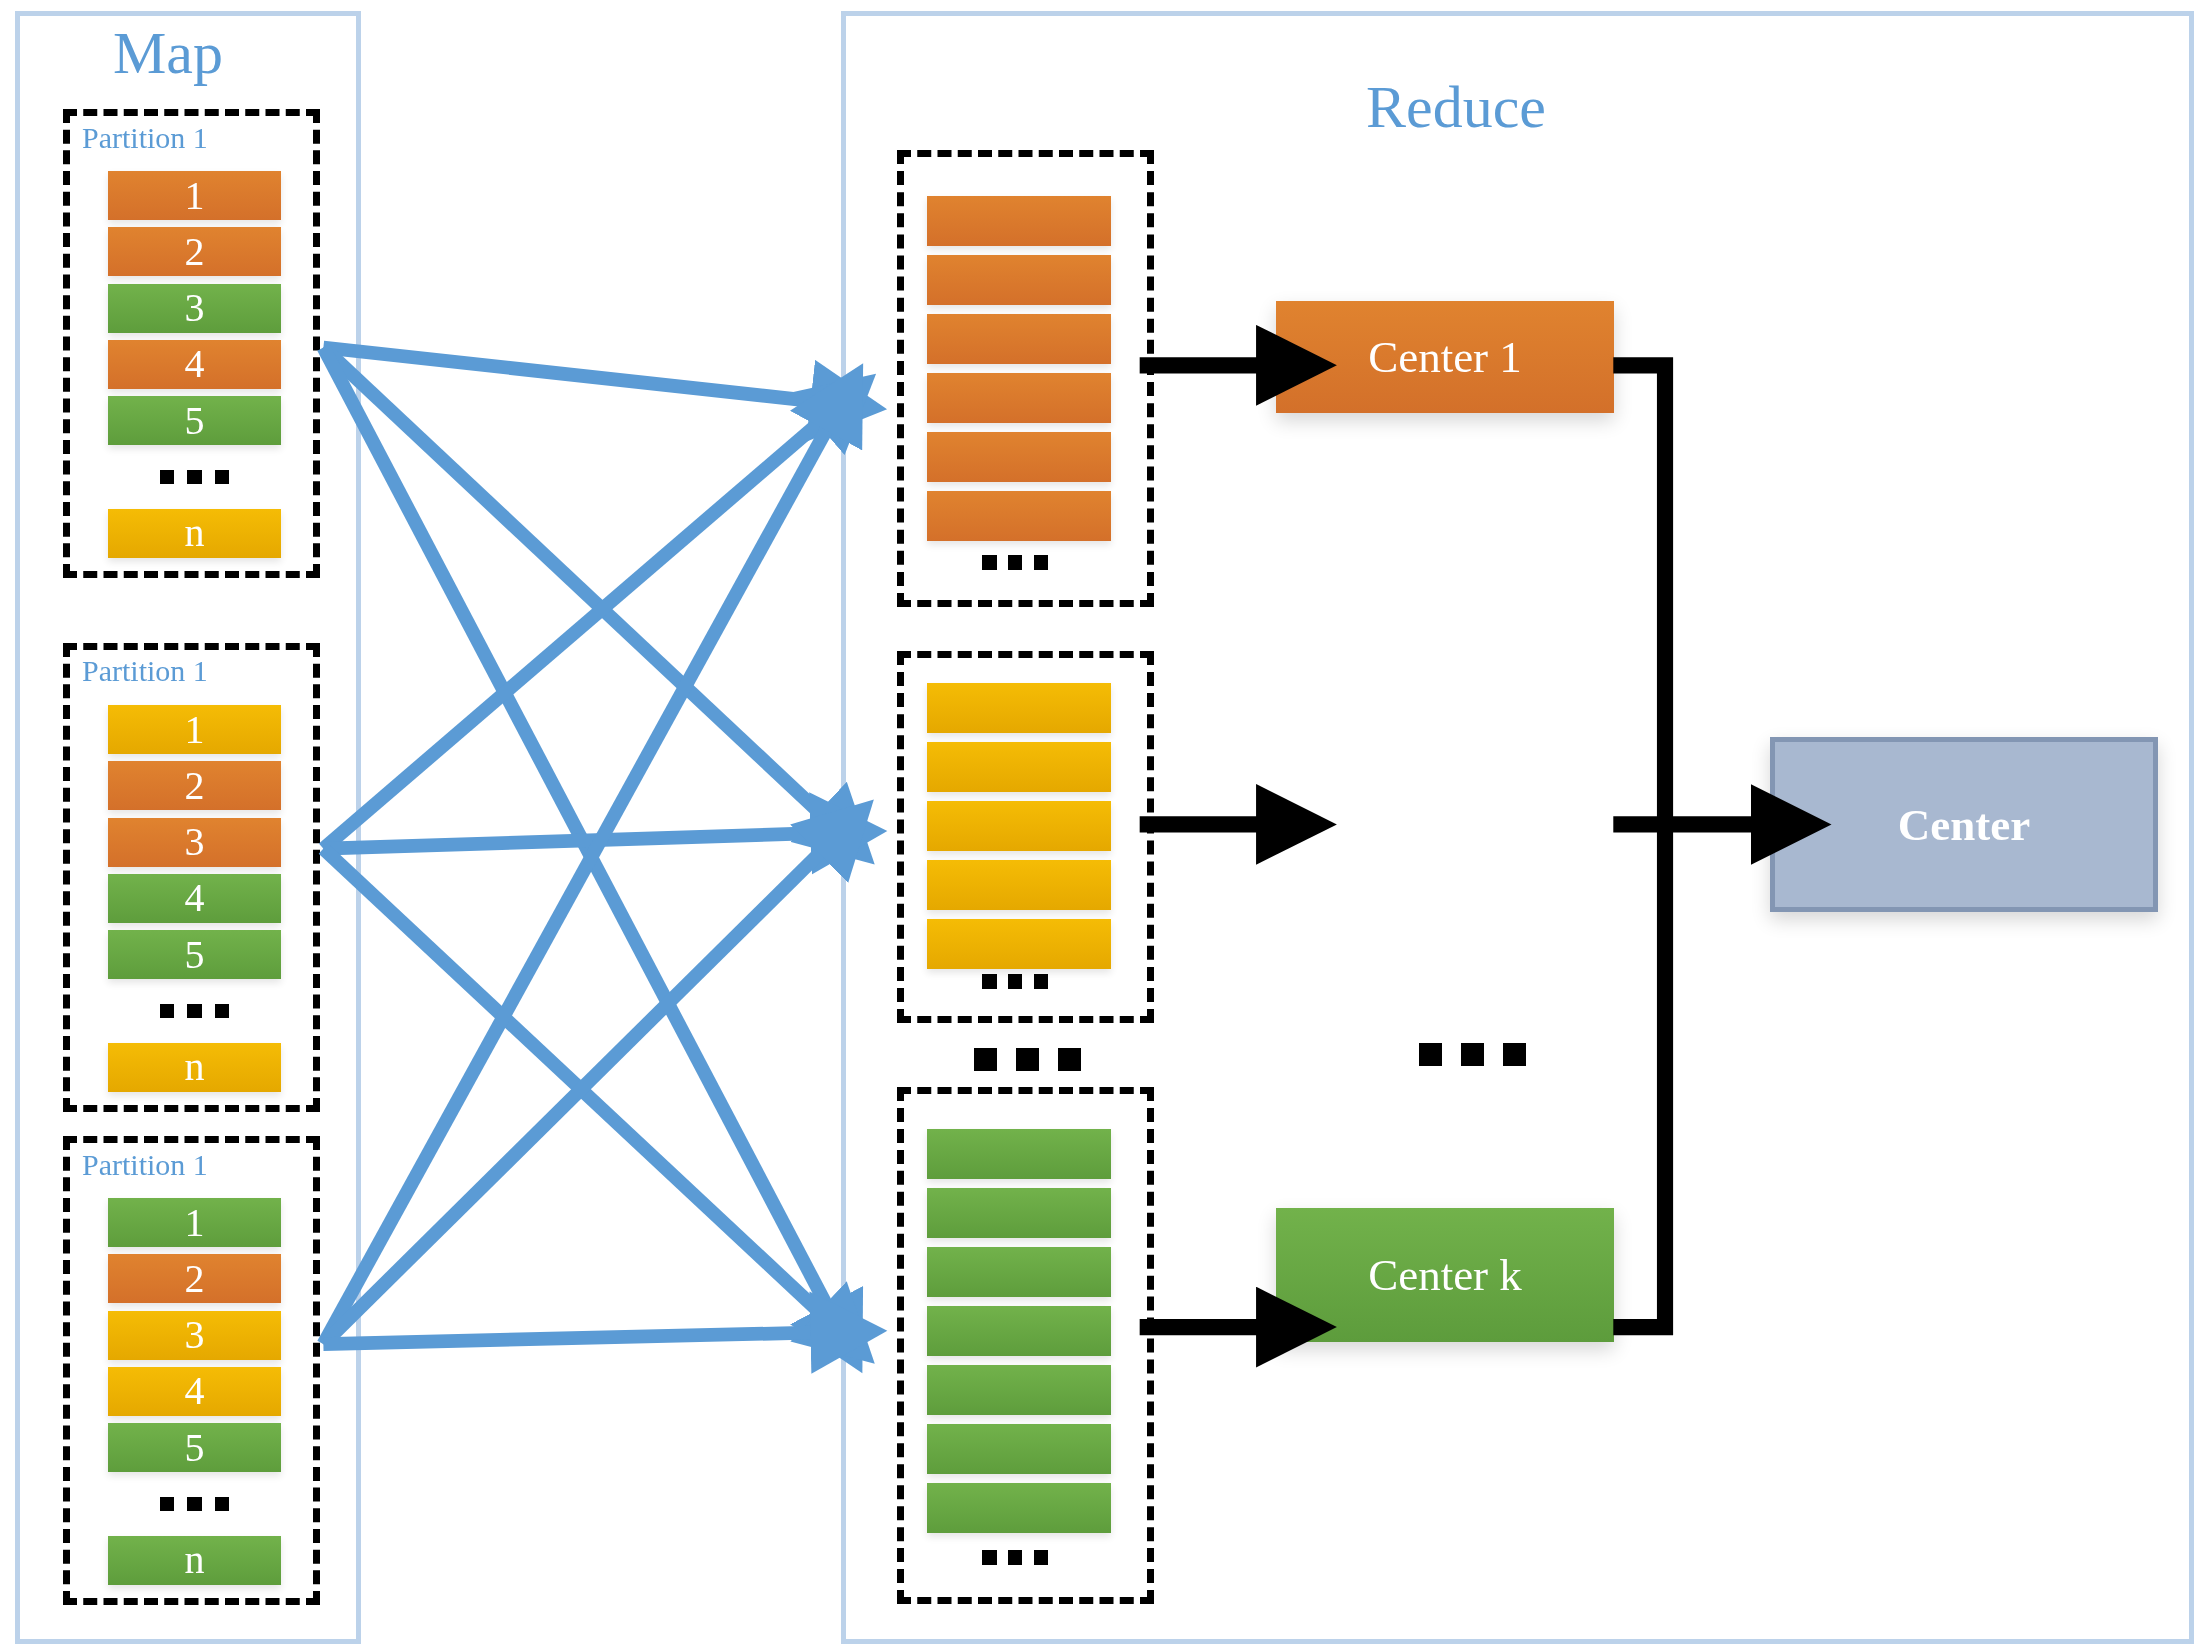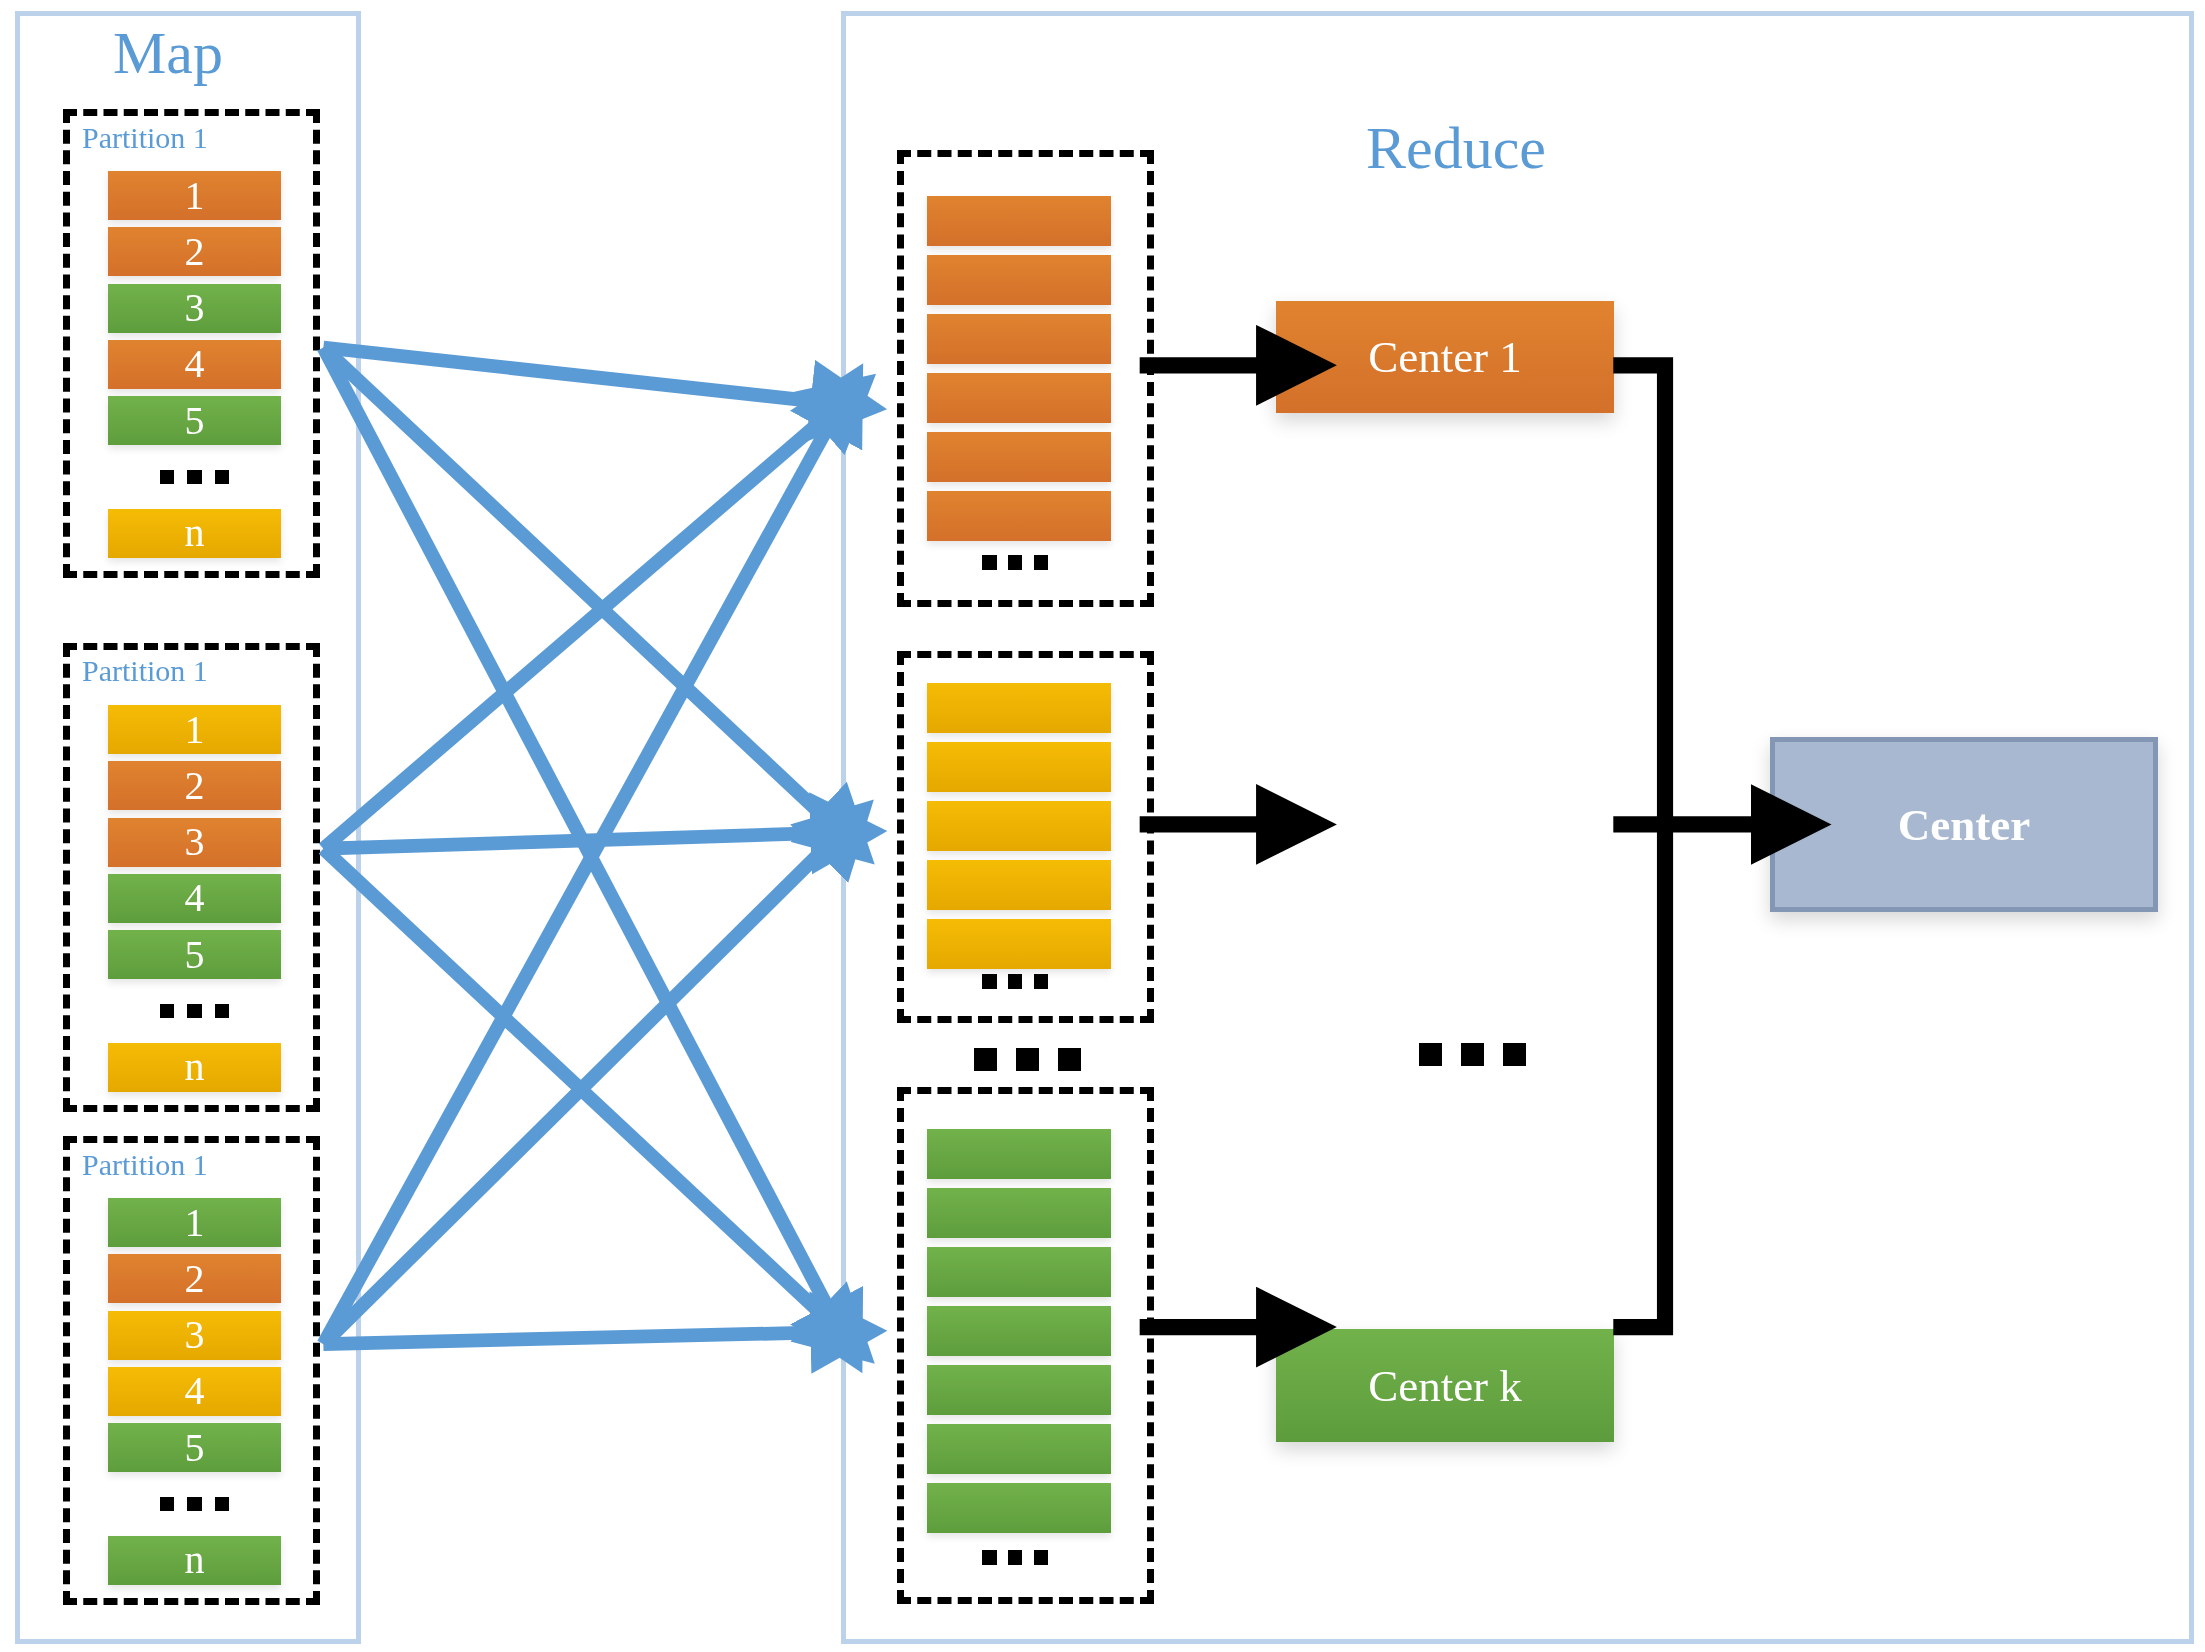--- a/index.html
+++ b/index.html
@@ -7,21 +7,21 @@
   #canvas{position:relative;width:2205px;height:1652px;background:#ffffff;overflow:hidden;}
 
   
   .frame{position:absolute;border:5.7px solid #bcd2ea;background:#ffffff;box-sizing:border-box;}
   #map-frame{left:14.6px;top:11.3px;width:346px;height:1633px;}
   #reduce-frame{left:841px;top:11.3px;width:1353px;height:1633px;}
 
   .section-title{position:absolute;color:#5b9bd5;font-size:60px;line-height:1;
       font-family:"Liberation Serif", serif;white-space:nowrap;}
   #map-title{left:113px;top:22.6px;}
-  #reduce-title{left:1366px;top:77px;margin-top:41px;}
+  #reduce-title{left:1366px;top:77px;}
 
   
   .partition{position:absolute;border:7.3px dashed #000000;box-sizing:border-box;background:transparent;}
   .partition-label{position:absolute;color:#5b9bd5;font-size:30px;line-height:1;white-space:nowrap;
       font-family:"Liberation Serif", serif;}
 
   .cells{position:absolute;display:flex;flex-direction:column;}
   .cell{position:relative;width:173px;height:49px;margin-bottom:7.3px;
       display:flex;align-items:center;justify-content:center;
       color:#ffffff;font-size:40px;line-height:1;
@@ -164,21 +164,21 @@
     <div class="rcell green"></div>
     <div class="rcell green"></div>
   </div>
   <div class="rdots" style="left:982px;top:1550px;">
       <i></i>
       <i></i>
       <i></i>
     </div>
 
   <div class="center-box orange" style="left:1276px;top:301px;width:338px;height:112px;">Center 1</div>
-  <div class="center-box green" style="left:1276px;top:1329px;width:338px;height:113px;">Center k</div>
+  <div class="center-box green" style="left:1276px;top:1208px;width:338px;height:134px;">Center k</div>
 
   <div class="mid-dots" style="left:1419px;top:1043px;">
       <i></i>
       <i></i>
       <i></i>
     </div>
 
   <div class="center-box slate" style="left:1770px;top:737px;width:388px;height:175px;">Center</div>
 
   <svg class="overlay" viewBox="0 0 2728 2044">

